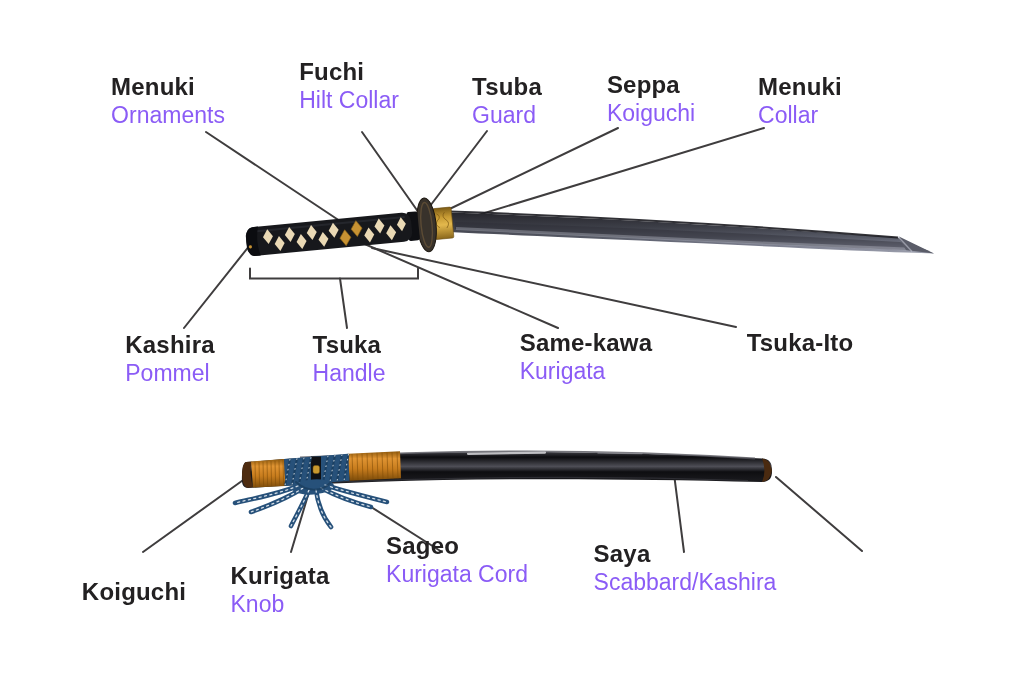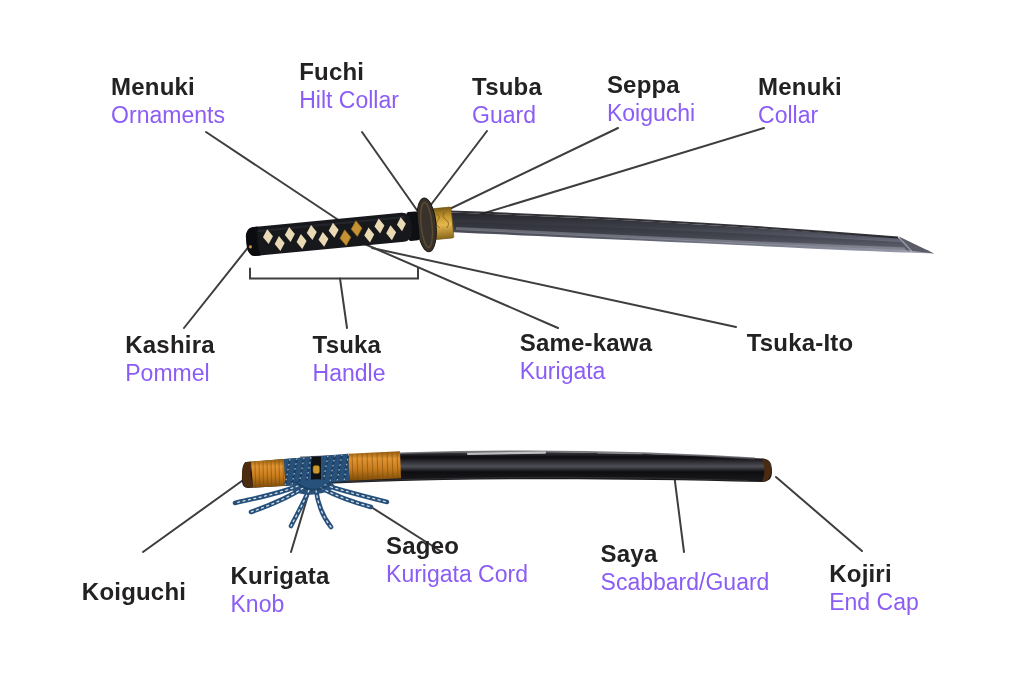--- a/index.html
+++ b/index.html
@@ -225,20 +225,16 @@
   <div class="label" style="left:280px;top:562px">
     <div class="name">Kurigata</div>
     <div class="desc">Knob</div>
   </div>
   <div class="label" style="left:457px;top:532px">
     <div class="name">Sageo</div>
     <div class="desc">Kurigata Cord</div>
   </div>
   <div class="label" style="left:685px;top:540px">
     <div class="name">Saya</div>
-    <div class="desc">Scabbard/Guard</div>
-  </div>
-  <div class="label" style="left:874px;top:560px">
-    <div class="name">Kojiri</div>
-    <div class="desc">End Cap</div>
+    <div class="desc">Scabbard/Kashira</div>
   </div>
 
 </div>
 
 </body></html>

